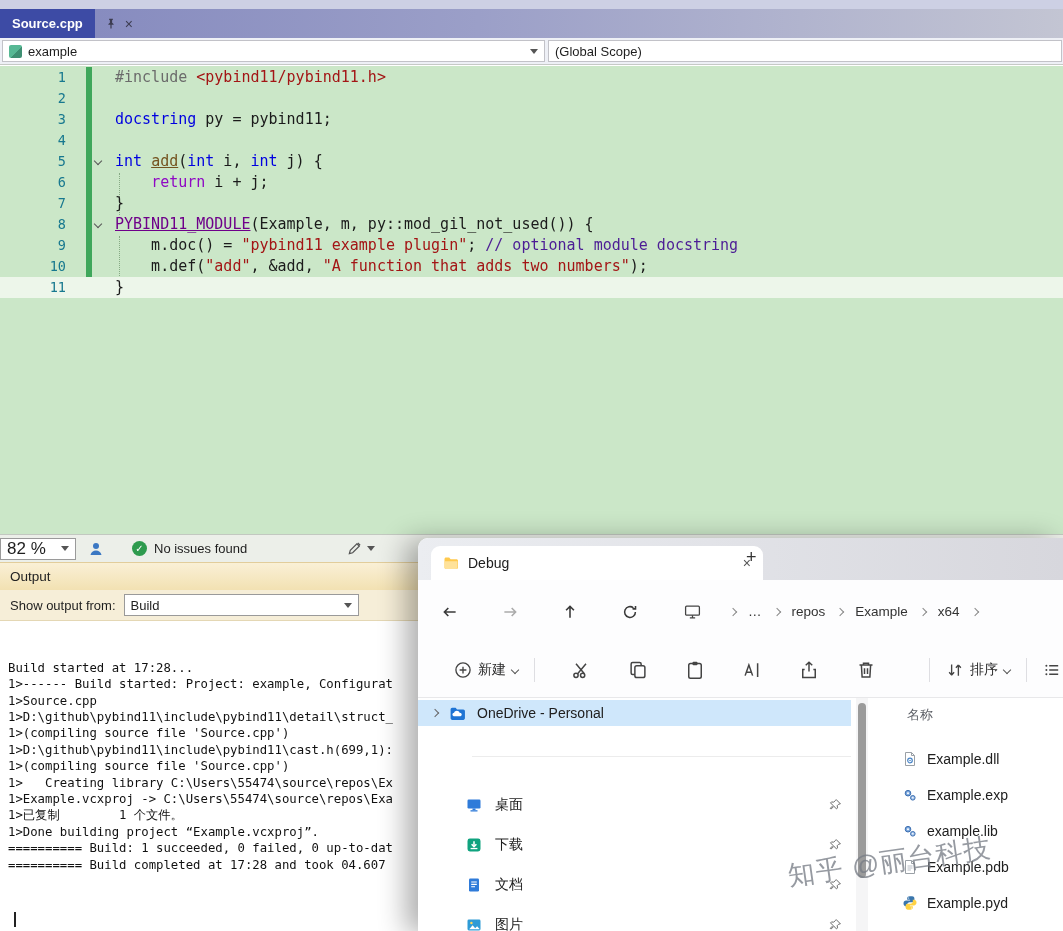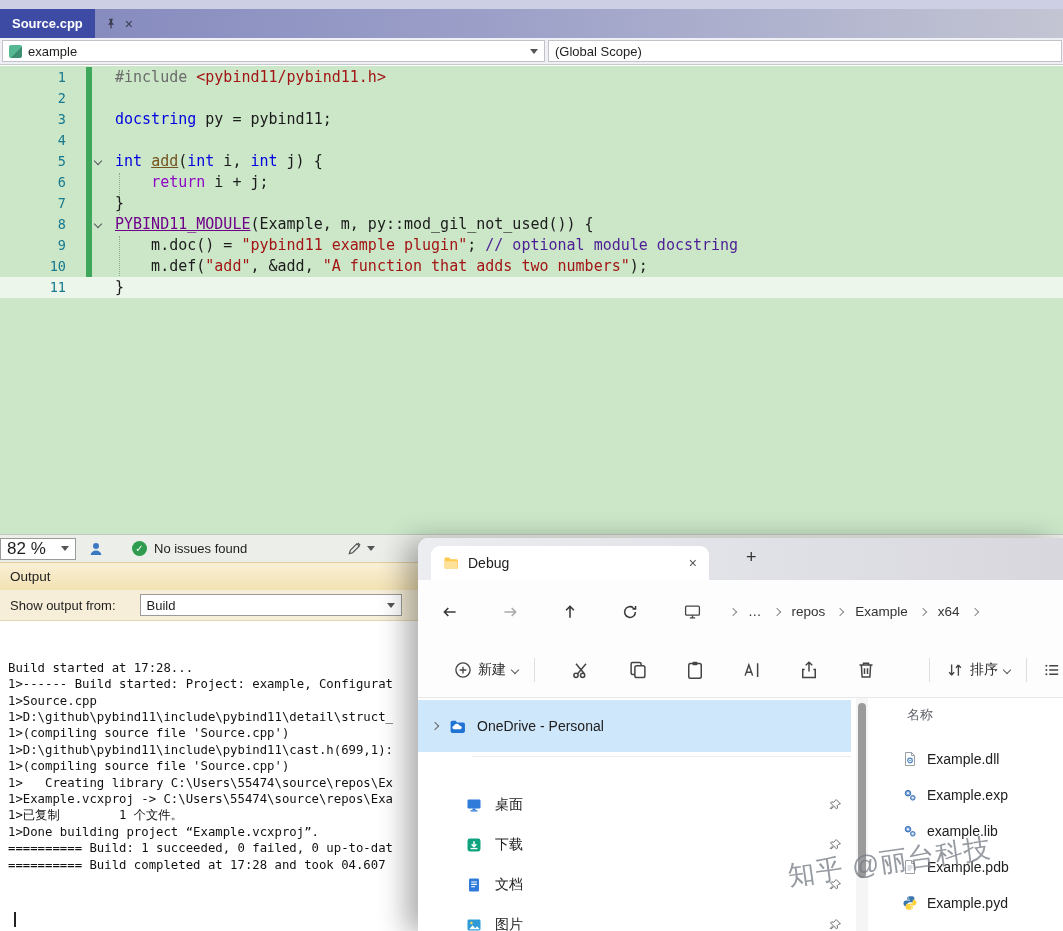--- a/index.html
+++ b/index.html
@@ -66,51 +66,51 @@
     font-size:10px;display:flex;align-items:center;justify-content:center;font-weight:bold}
   .issues-label{margin-left:7px}
   .pen-group{margin-left:100px;display:flex;align-items:center;gap:5px}
 
   
   .output{position:absolute;left:0;top:562px;width:100%;height:369px;background:#fff}
   .output-header{height:28px;background:linear-gradient(#faf0d6,#f2e1b2);border-top:1px solid #e2cd9b;
     display:flex;align-items:center;padding:0 10px;font-size:13.5px;color:#222}
   .output-controls{height:31px;background:#f6eed8;display:flex;align-items:center;padding:0 10px;
     font-size:13px;color:#1e1e1e;border-bottom:1px solid #e4d7b4}
-  .build-combo{width:262px;height:22px;background:#fff;border:1px solid #9a9a9a;display:flex;
-    align-items:center;padding:0 6px;margin-left:24px}
+  .build-combo{width:235px;height:22px;background:#fff;border:1px solid #9a9a9a;display:flex;
+    align-items:center;padding:0 6px;margin-left:8px}
   .build-combo .spacer{flex:1}
   .output-text{position:absolute;left:0;top:60px;right:0;bottom:0;background:#fff;
     font-family:"DejaVu Sans Mono","Liberation Mono",monospace;font-size:12.3px;line-height:16.4px;
     color:#111;padding:5px 0 0 8px;white-space:pre;overflow:hidden}
   .caret{width:2px;height:15px;background:#222;margin:6px 0 0 6px}
 
   
   .explorer{position:absolute;left:418px;top:538px;width:645px;height:393px;background:#fff;
     border-top-left-radius:10px;box-shadow:-12px 2px 28px rgba(0,0,0,.32);overflow:hidden;
     font-size:14px;color:#202020}
   .ex-tabstrip{position:absolute;left:0;top:0;right:0;height:42px;
     background:linear-gradient(to right,#ebedf1,#d7d7dd);border-top-left-radius:10px}
-  .ex-tab{position:absolute;left:13px;top:8px;width:278px;height:34px;background:#fff;
+  .ex-tab{position:absolute;left:13px;top:8px;width:332px;height:34px;background:#fff;
     border-radius:9px 9px 0 0;display:flex;align-items:center;gap:9px;padding:0 12px}
   .ex-tab-close{margin-left:auto;color:#555;font-size:14px}
   .ex-newtab{position:absolute;left:328px;top:9px;font-size:18px;color:#333}
   .ex-navrow{position:absolute;left:0;top:42px;right:0;height:63px;background:#fdfdfe;
     display:flex;align-items:center;padding-left:20px}
   .nav-btn{width:24px;display:flex;justify-content:center;margin-right:36px}
   .crumbs{display:flex;align-items:center;gap:12px;margin-left:26px;font-size:13.5px;color:#333;white-space:nowrap}
   .crumb{cursor:default}
   .ex-toolbar{position:absolute;left:0;top:105px;right:0;height:55px;background:#fdfdfe;
     border-bottom:1px solid #e8e8ea;display:flex;align-items:center;padding-left:36px;white-space:nowrap;overflow:hidden}
   .tb-new,.tb-sort,.tb-view{display:flex;align-items:center;gap:6px;color:#2b2b2b;font-size:14px}
   .tb-divider{width:1px;height:24px;background:#dedee2;margin:0 16px;flex:0 0 auto}
   .tb-icon{display:flex;margin-right:37px;flex:0 0 auto}
   .tb-icon.first{margin-left:20px}
   .ex-content{position:absolute;left:0;top:160px;right:0;bottom:0;background:#fff}
-  .onedrive-row{position:absolute;left:0;top:2px;width:433px;height:52px;background:#cfe7fb;
+  .onedrive-row{position:absolute;left:0;top:2px;width:433px;height:26px;background:#cfe7fb;
     display:flex;align-items:center;gap:11px;padding-left:14px}
   .sep-line{position:absolute;left:54px;top:58px;width:379px;height:1px;background:#ececec}
   .quick-item{position:absolute;left:0;width:432px;height:40px;display:flex;align-items:center;
     gap:13px;padding-left:48px}
   .pin-glyph{position:absolute;right:8px;display:flex}
   .ex-scroll{position:absolute;left:438px;top:160px;width:12px;bottom:0;background:#f5f5f6}
   .ex-thumb{position:absolute;left:2px;top:5px;width:8px;height:175px;border-radius:4px;background:#9b9b9b}
   .file-pane{position:absolute;left:462px;top:160px;right:0;bottom:0}
   .file-header{position:absolute;left:27px;top:8px;font-size:13px;color:#5c5f66}
   .file-row{position:absolute;left:22px;height:36px;display:flex;align-items:center;gap:9px;white-space:nowrap}

